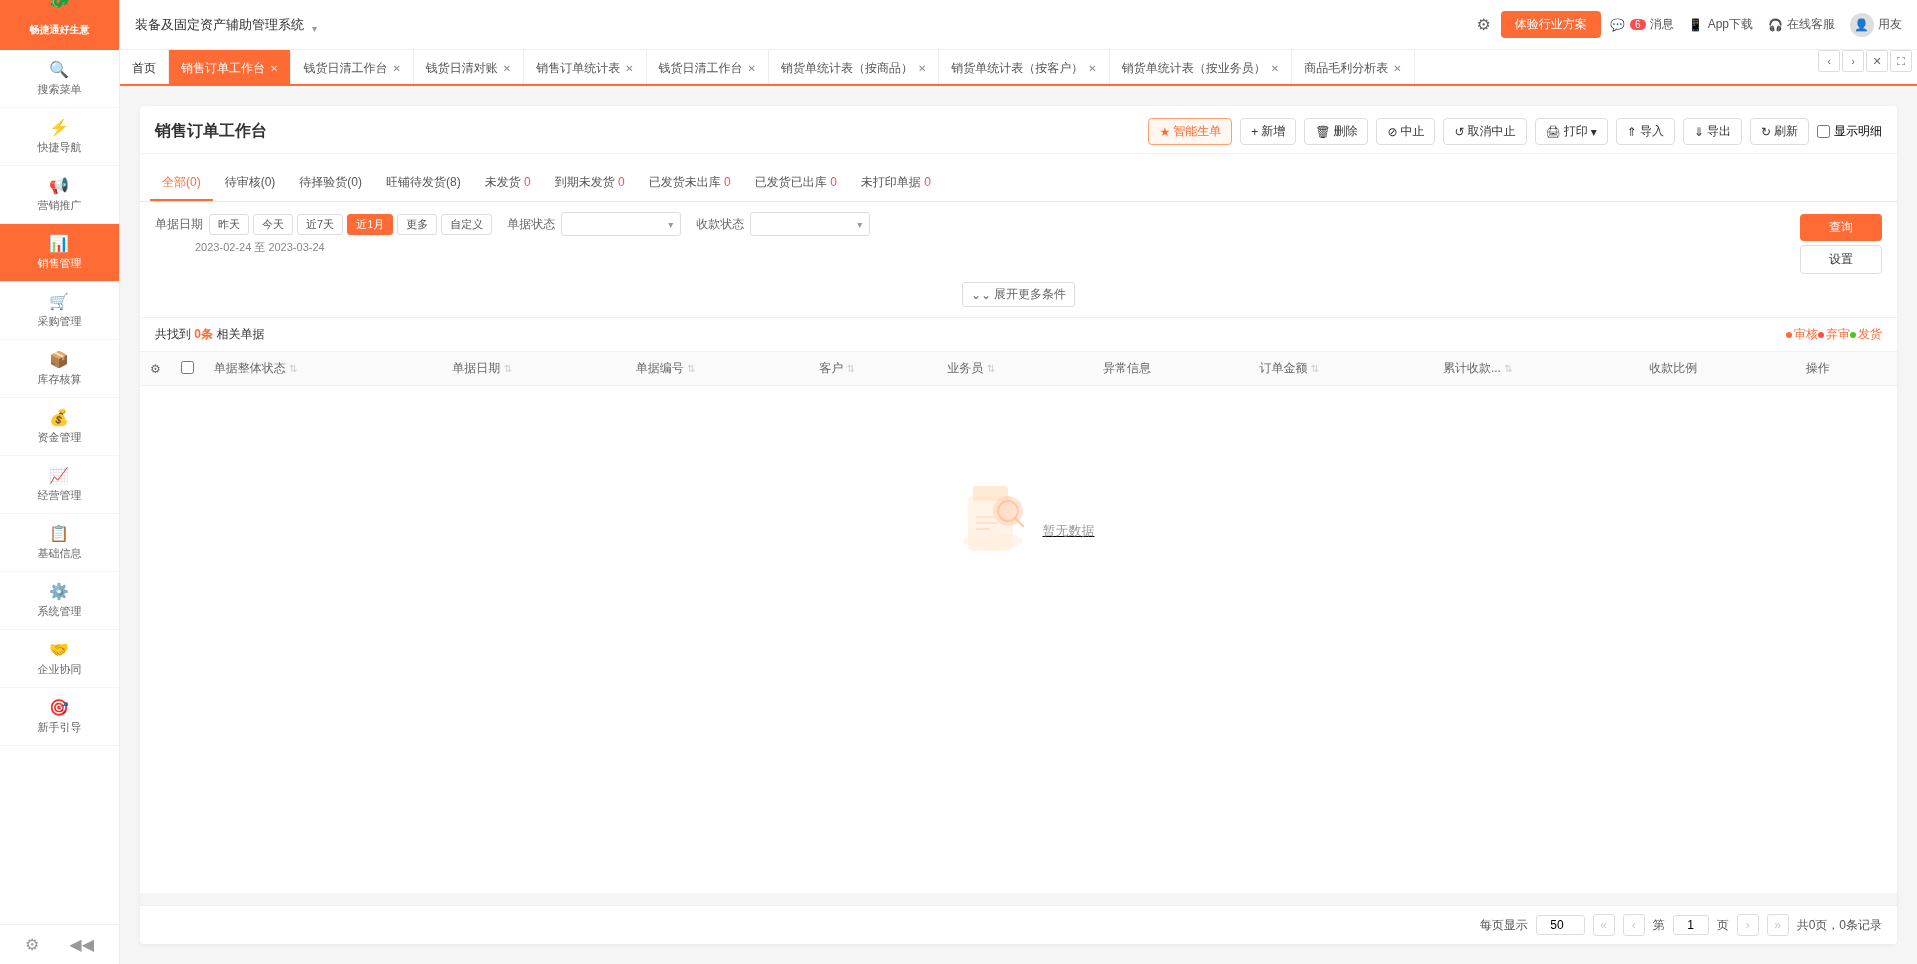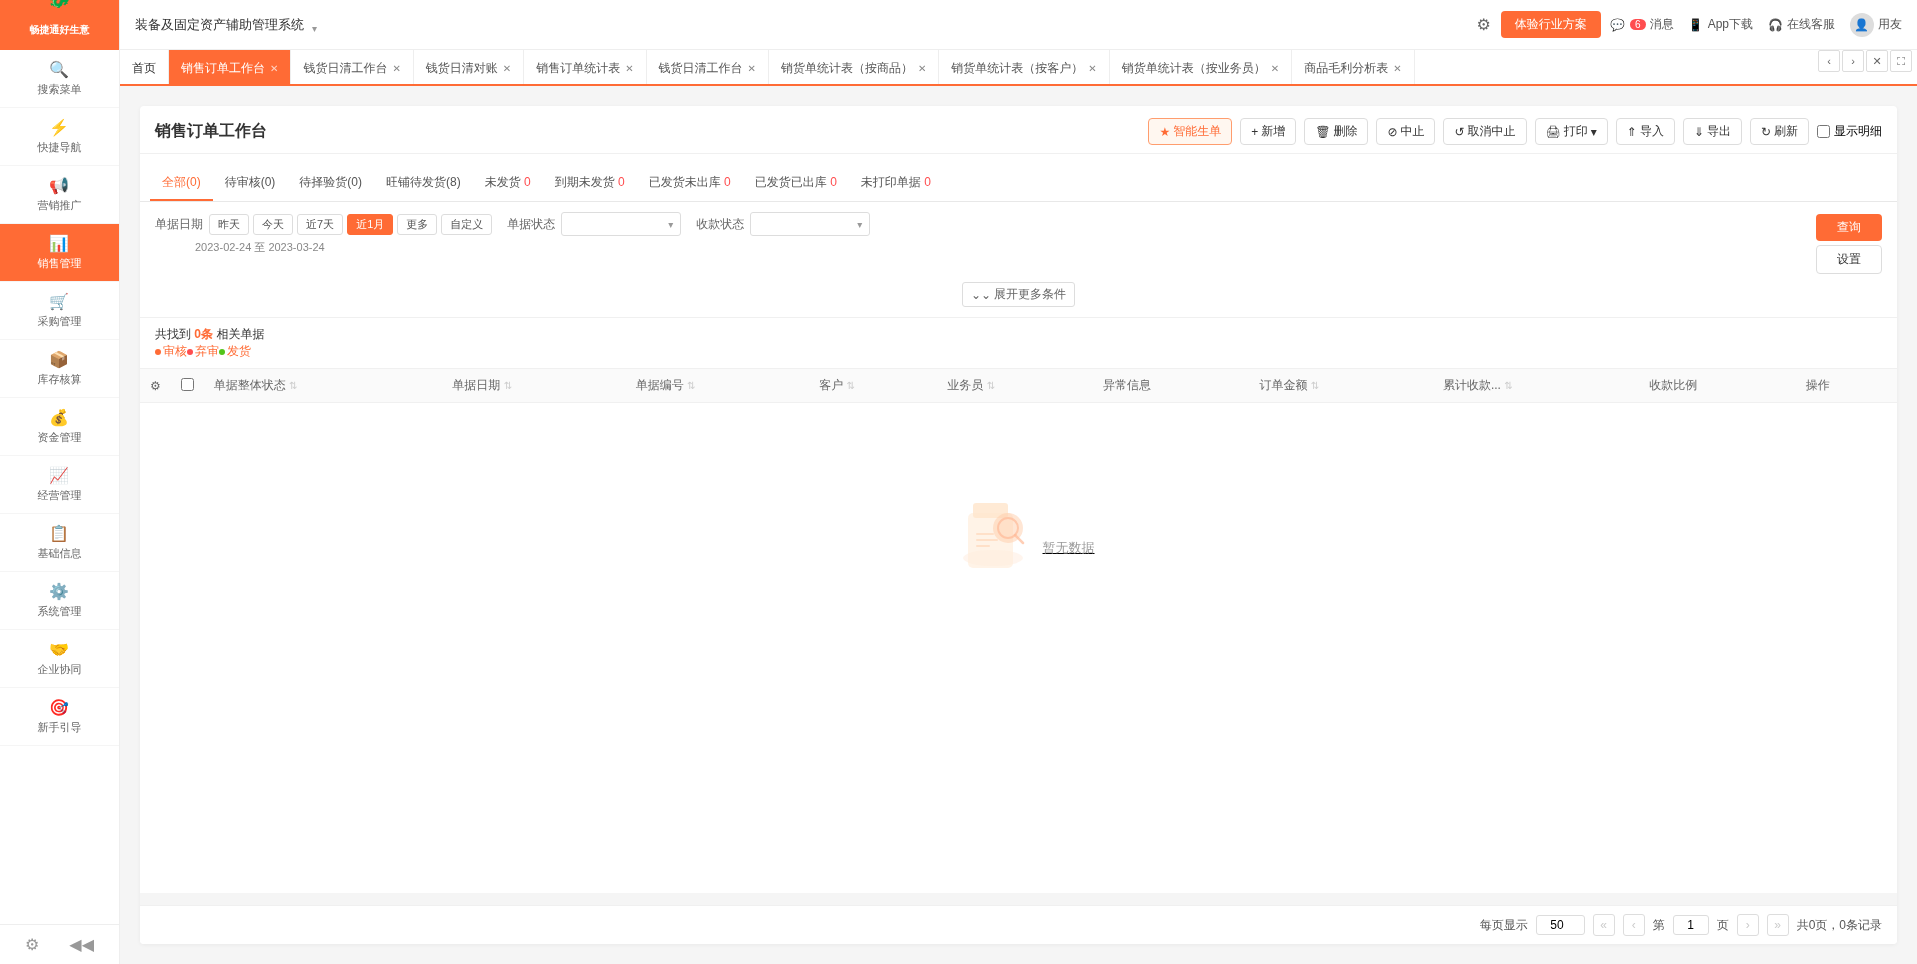--- a/index.html
+++ b/index.html
@@ -55,25 +55,25 @@
     .filter-label { color: #666; white-space: nowrap; }
     .filter-date-btns { display: flex; gap: 4px; }
     .filter-date-btn { padding: 2px 8px; border: 1px solid #ddd; border-radius: 3px; cursor: pointer; font-size: 11px; color: #555; background: white; }
     .filter-date-btn.active { background: #ff6b35; color: white; border-color: #ff6b35; }
     .filter-select { padding: 4px 25px 4px 8px; border: 1px solid #ddd; border-radius: 3px; font-size: 12px; color: #333; background: white; min-width: 120px; cursor: pointer; appearance: none; position: relative; }
     .filter-select-wrap { position: relative; display: inline-block; }
     .filter-select-wrap::after { content: '▾'; position: absolute; right: 8px; top: 50%; transform: translateY(-50%); color: #999; pointer-events: none; font-size: 10px; }
     .expand-btn { display: flex; align-items: center; gap: 3px; color: #666; cursor: pointer; font-size: 12px; padding: 3px 8px; border: 1px solid #ddd; border-radius: 3px; background: white; }
     .filter-row-2 { display: flex; justify-content: center; margin-top: 8px; }
     .query-btn { background: #ff6b35; color: white; border: none; border-radius: 4px; padding: 5px 20px; cursor: pointer; font-size: 12px; }
-    .settings-btn { background: white; color: #333; border: 1px solid #ddd; border-radius: 4px; padding: 5px 20px; cursor: pointer; font-size: 12px; }
+    .settings-btn { background: white; color: #333; border: 1px solid #ddd; border-radius: 4px; padding: 5px 28px; cursor: pointer; font-size: 12px; }
 
     
     .table-container { flex: 1; background: white; overflow: auto; }
-    .table-toolbar { display: flex; justify-content: space-between; padding: 8px 15px; border-bottom: 1px solid #f0f0f0; flex-direction: column; }
+    .table-toolbar { display: flex; justify-content: space-between; padding: 8px 15px; border-bottom: 1px solid #f0f0f0; }
     .table-info { font-size: 12px; color: #333; }
     .table-info .count { color: #ff6b35; font-weight: bold; }
     .table-actions { display: flex; }
     .table-action-btn { font-size: 12px; cursor: pointer; color: #555; display: flex; align-items: center; gap: 2px; }
     .table-action-btn.orange { color: #ff6b35; }
     .dot { width: 6px; height: 6px; border-radius: 50%; display: inline-block; }
     .dot-orange { background: #ff6b35; }
     .dot-red { background: #ff4d4f; }
     .dot-green { background: #52c41a; }
 

